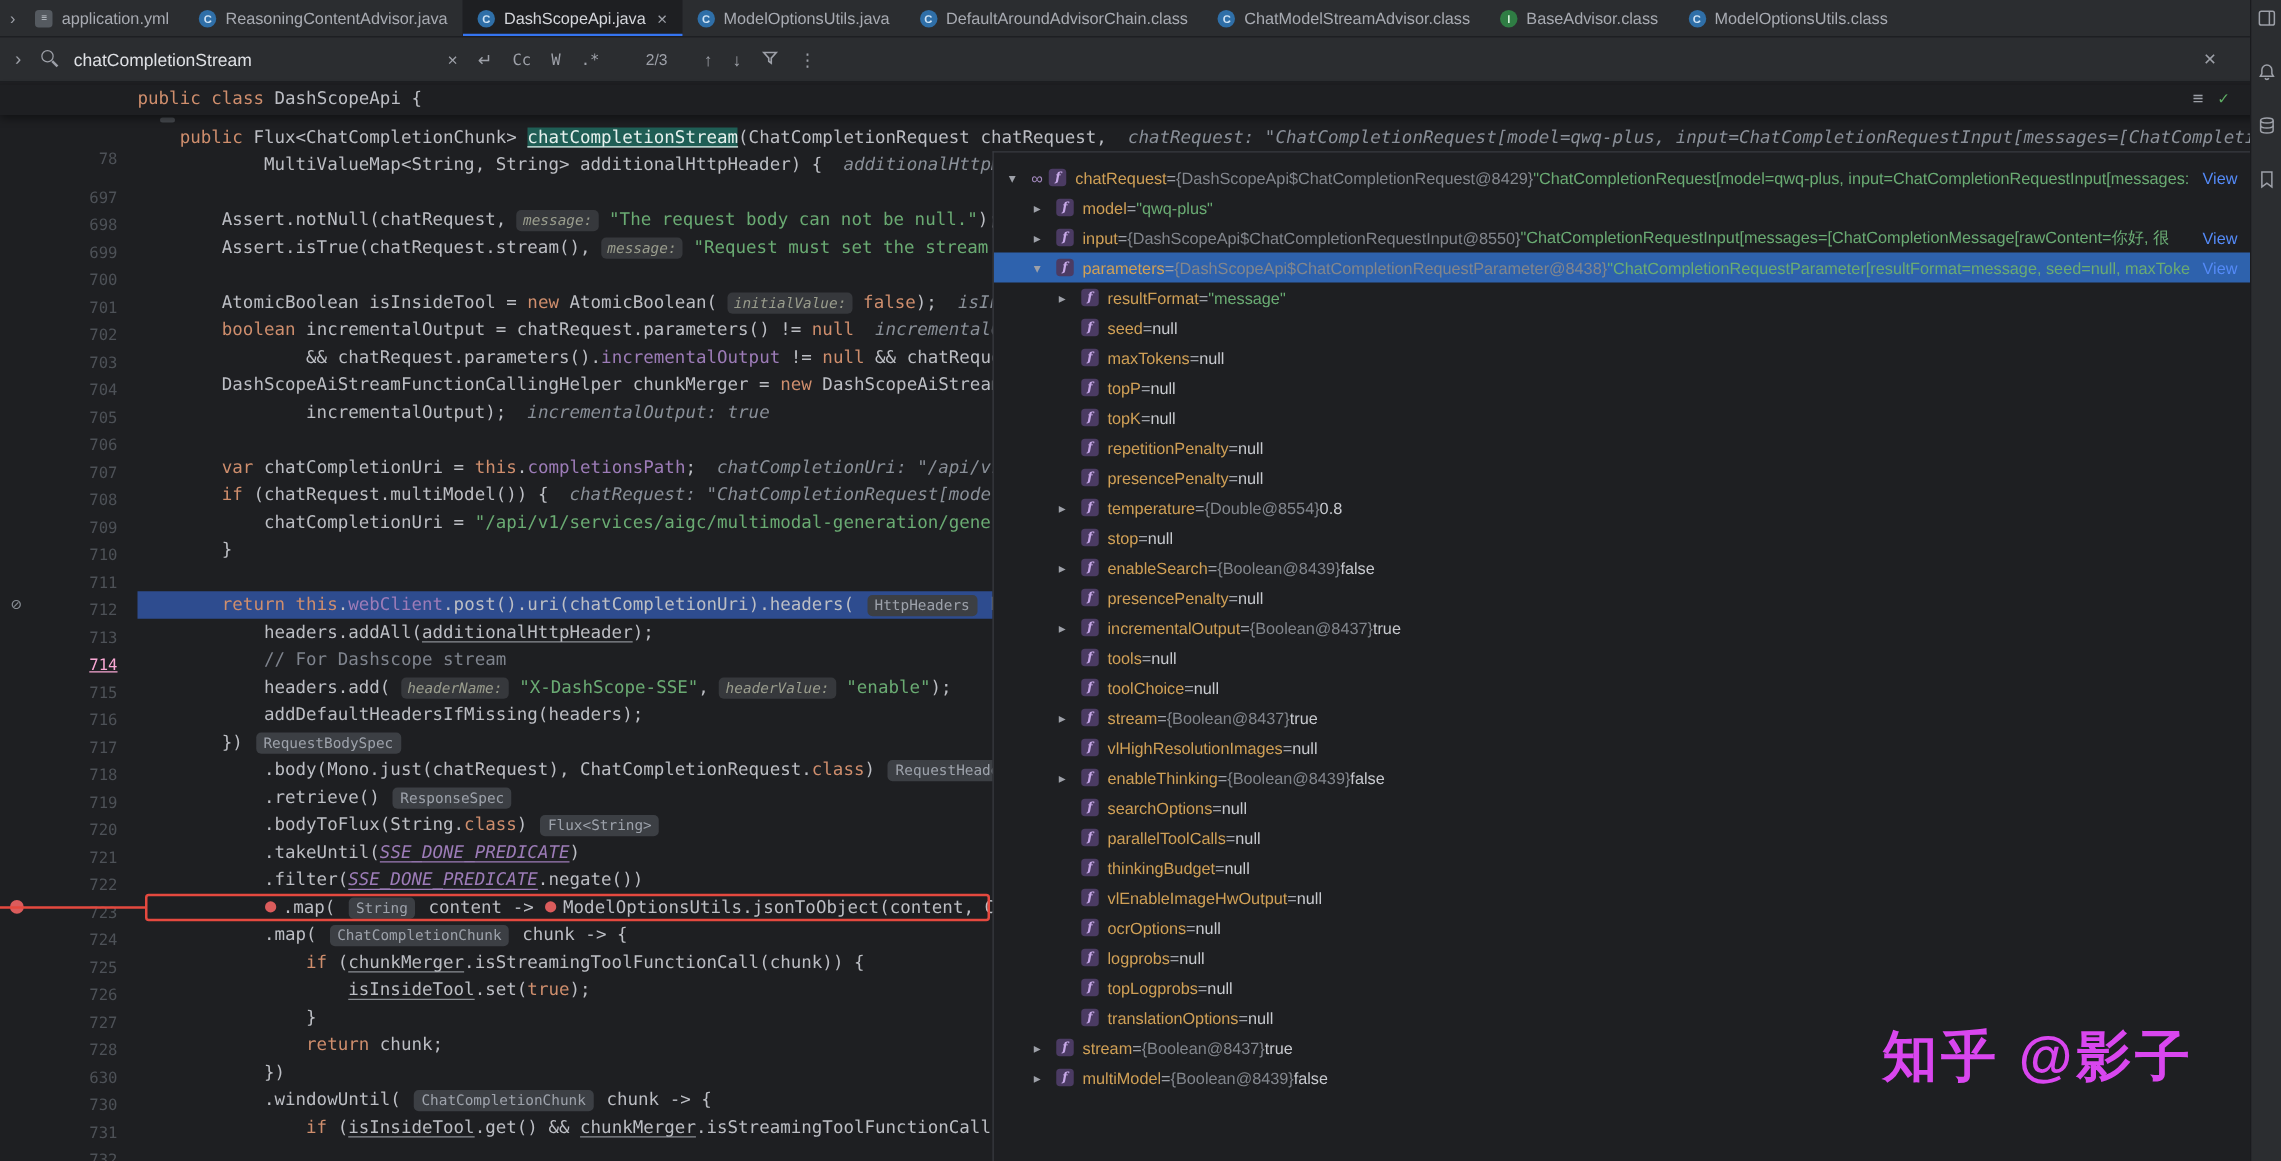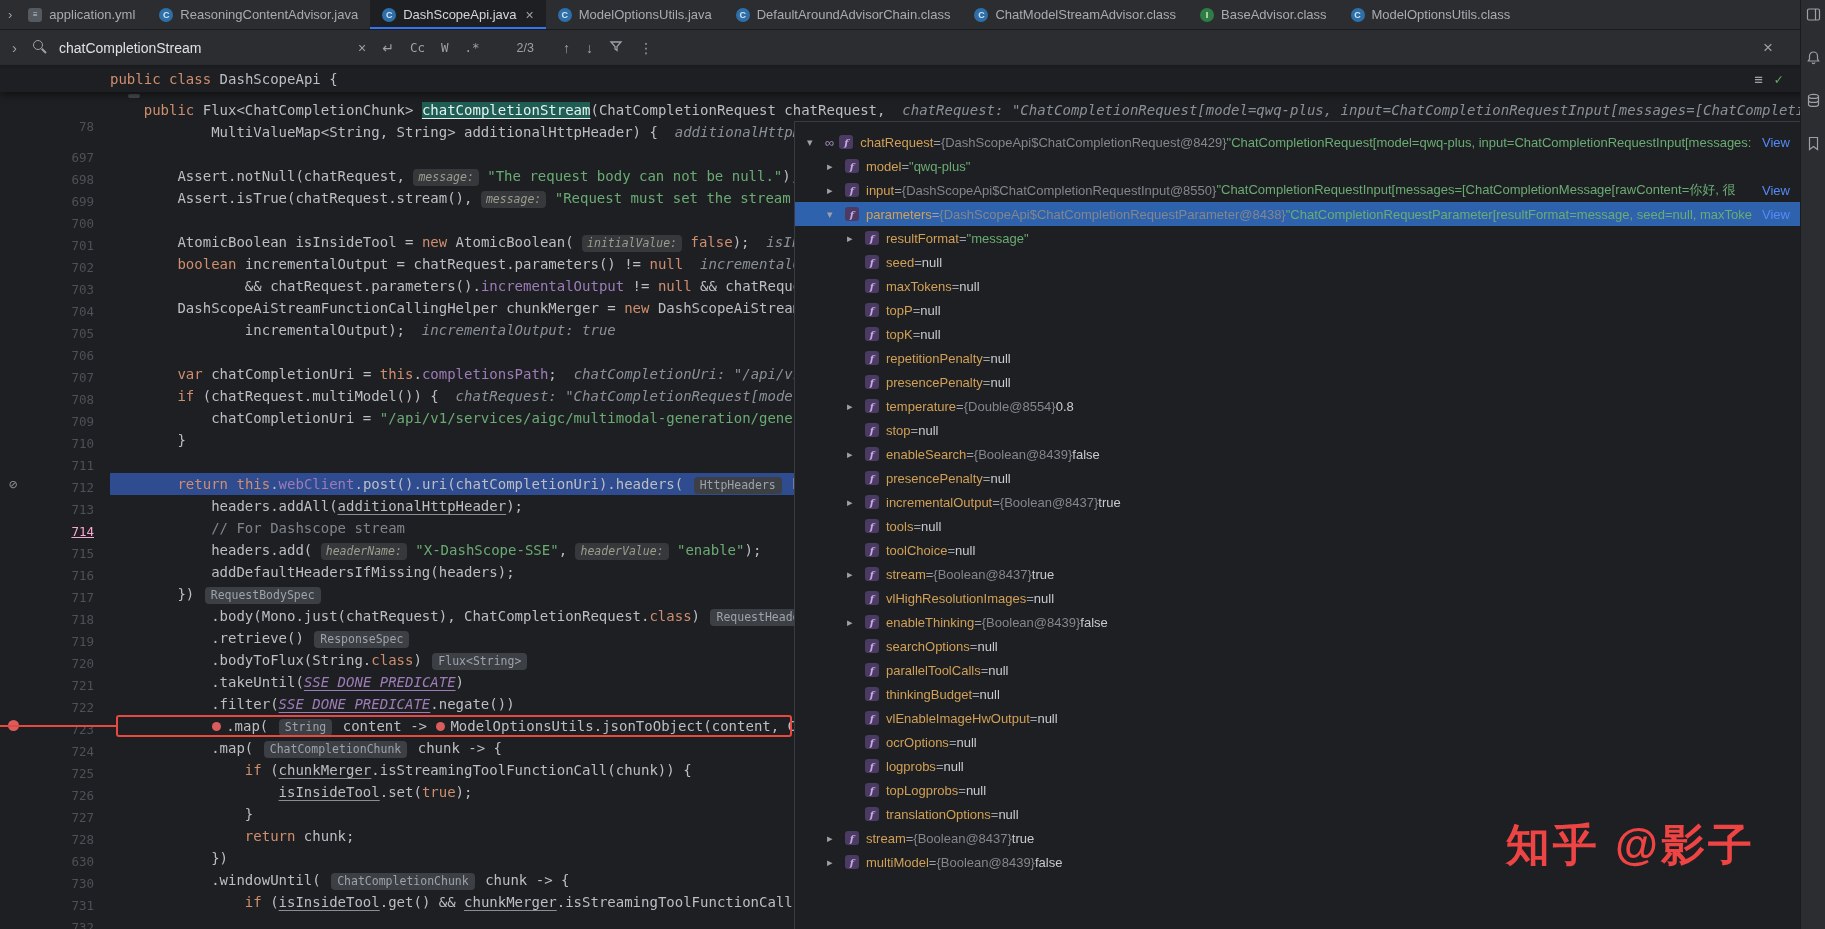--- a/index.html
+++ b/index.html
@@ -96,21 +96,21 @@
   .vstr  { color:#6aab73; overflow:hidden; flex:0 1 auto; }
   .vplain{ color:#c8cacf; overflow:hidden; flex:0 1 auto; }
   .vview { color:#548af7; margin-left:auto; padding-left:8px; flex:none; }
 
   
   .stripe { position:absolute; top:0; right:0; bottom:0; width:25px; background:#2b2d30;
             border-left:1px solid #1a1b1e; z-index:8; display:flex; flex-direction:column;
             align-items:center; padding-top:7px; gap:28px; }
   .stripe svg { display:block; }
 
-  .watermark { position:absolute; right:70px; bottom:54px; z-index:9; color:#ef4444;
+  .watermark { position:absolute; right:70px; bottom:54px; z-index:9; color:#d946ef;
                font-weight:600; font-size:44px; letter-spacing:3px; font-family:sans-serif;margin-top:34px; }
 </style>
 </head>
 <body>
 
 <div class="app">
 
   <div class="tabbar">
     <span class="tb-chev">›</span>
   <div class="tab">

